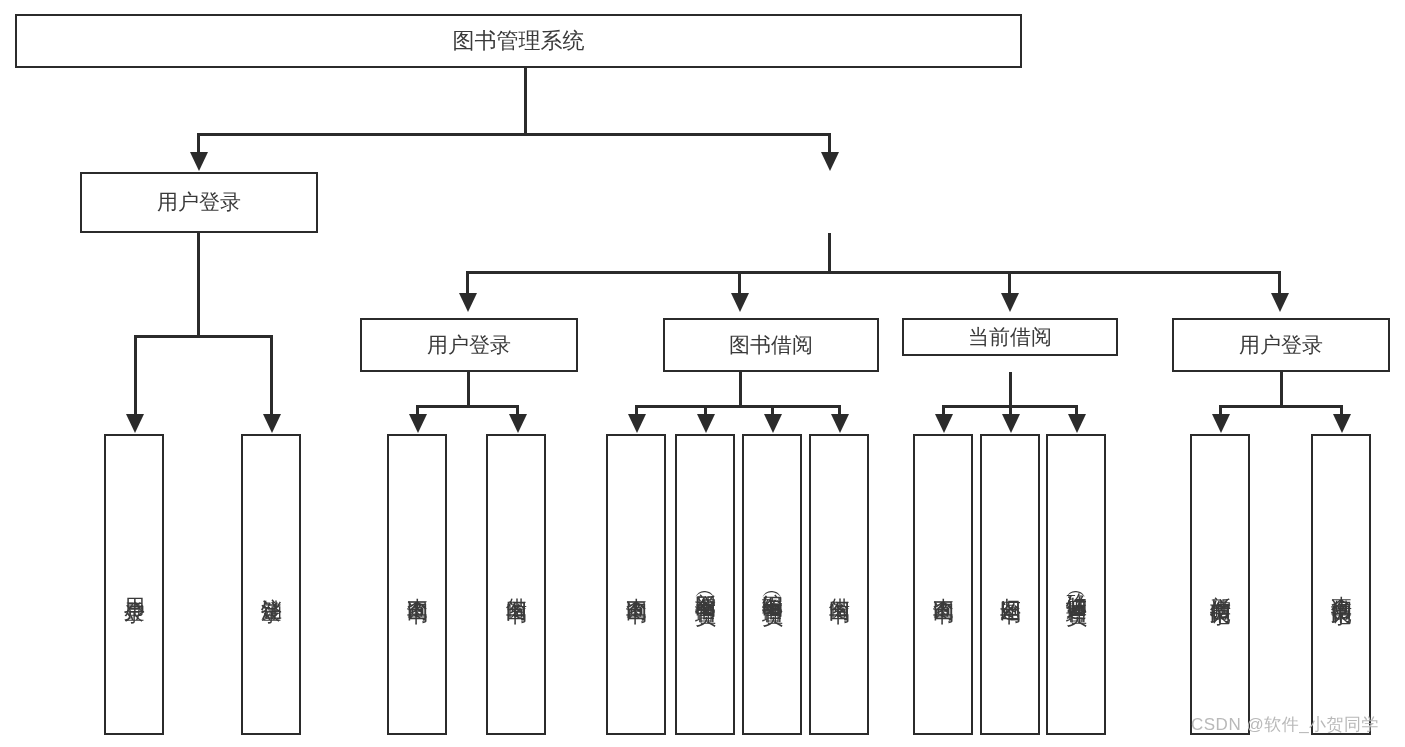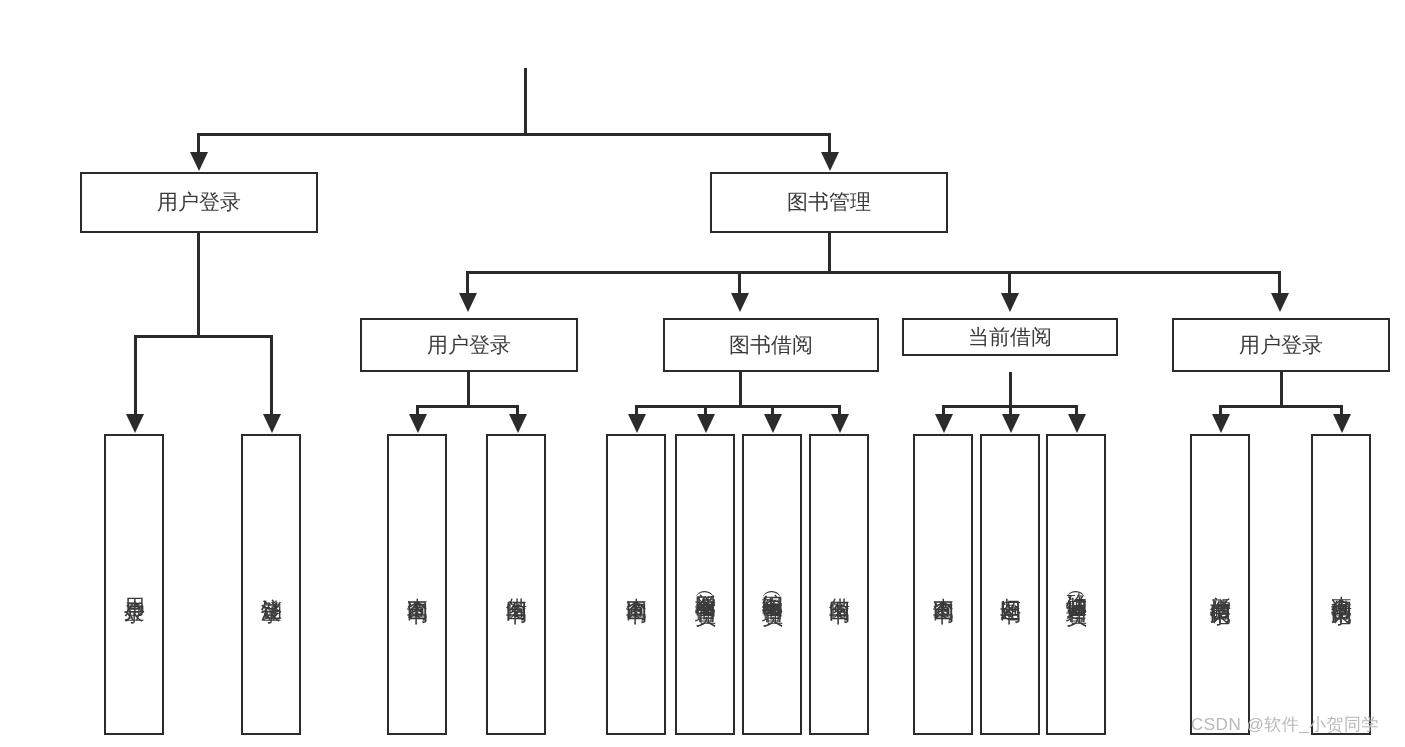--- a/index.html
+++ b/index.html
@@ -72,36 +72,36 @@
     color: #b9b9b9;
     white-space: nowrap;
     letter-spacing: 0.5px;
   }
 </style>
 </head>
 <body>
 
 <div id="canvas">
 
+  <div class="node root" style="left:15px; top:14px; width:1007px; height:54px;">
+    <span>图书管理系统</span>
+  </div>
 
   <div class="linev" style="left:524px; top:68px; height:67px;"></div>
 
   <div class="lineh" style="left:197px; top:133px; width:634px;"></div>
 
   <div class="linev" style="left:197px; top:133px; height:22px;"></div>
   <div class="arrow" style="left:190px; top:152px;"></div>
 
   <div class="linev" style="left:828px; top:133px; height:22px;"></div>
   <div class="arrow" style="left:821px; top:152px;"></div>
 
   <div class="node h" style="left:80px; top:172px; width:238px; height:61px;">
     <span>用户登录</span>
-  </div>
-  <div class="node h" style="left:710px; top:172px; width:238px; height:61px;">
-    <span>图书管理</span>
   </div>
 
   <div class="linev" style="left:197px; top:233px; height:104px;"></div>
   <div class="lineh" style="left:134px; top:335px; width:139px;"></div>
   <div class="linev" style="left:134px; top:335px; height:82px;"></div>
   <div class="arrow" style="left:126px; top:414px;"></div>
   <div class="linev" style="left:270px; top:335px; height:82px;"></div>
   <div class="arrow" style="left:263px; top:414px;"></div>
 
   <div class="linev" style="left:828px; top:233px; height:40px;"></div>

